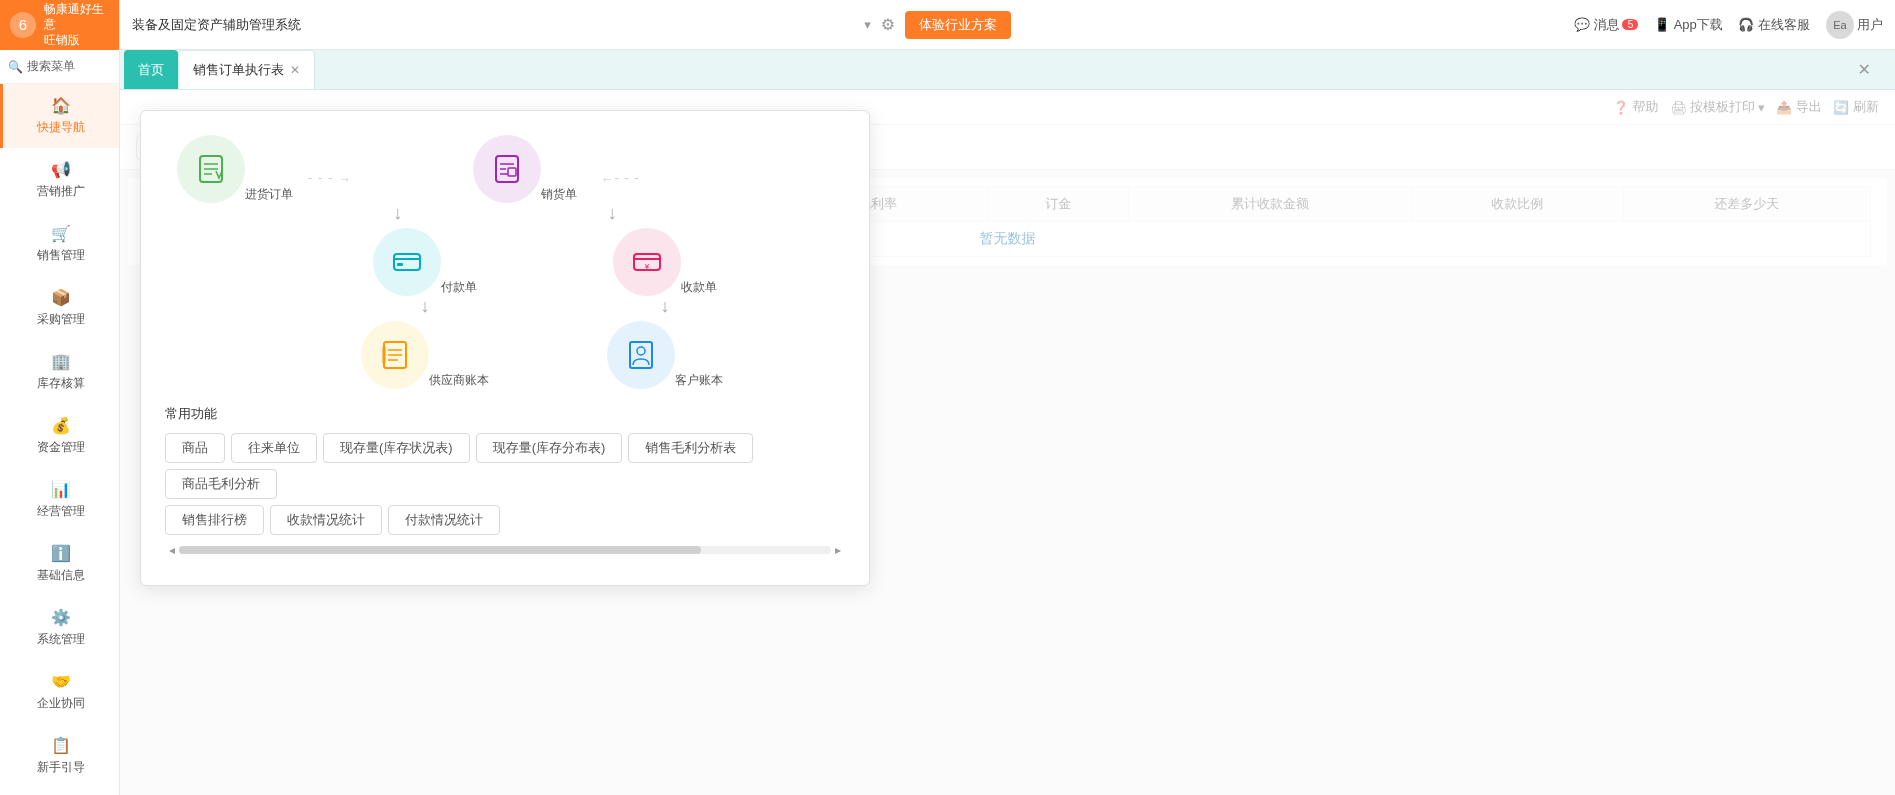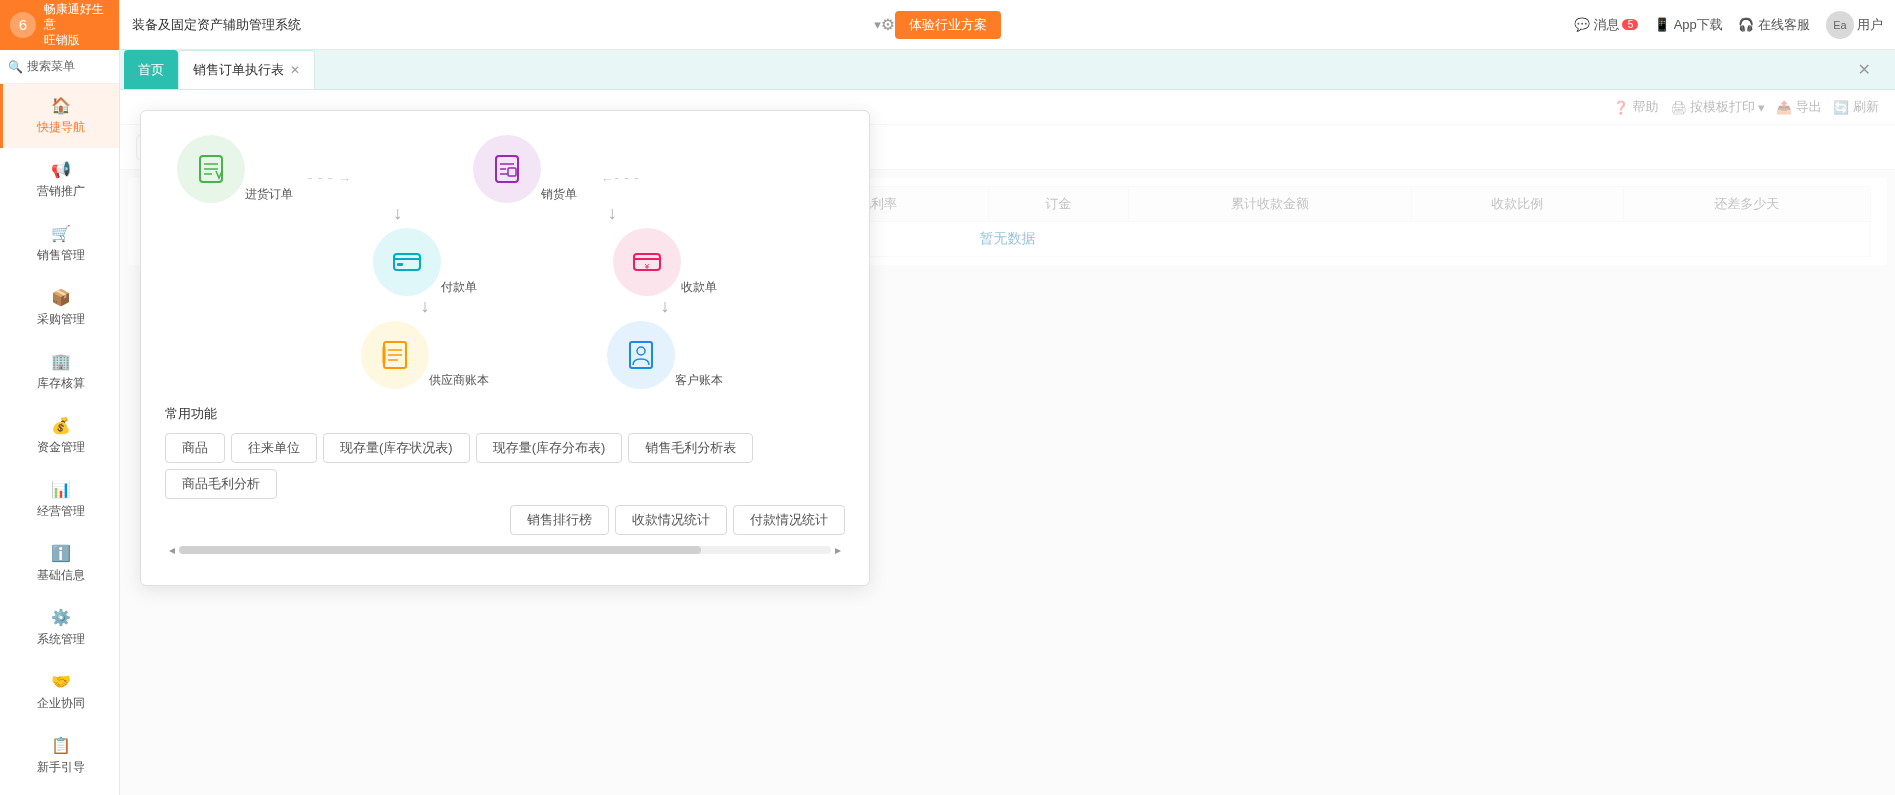--- a/index.html
+++ b/index.html
@@ -14,21 +14,21 @@
     .sidebar-logo-icon { width: 32px; height: 32px; }
     .sidebar-logo-text { color: #fff; font-size: 12px; line-height: 1.3; }
     .sidebar-search { padding: 8px; border-bottom: 1px solid #f0f0f0; display: flex; align-items: center; gap: 4px; cursor: pointer; color: #666; font-size: 12px; }
     .sidebar-nav { flex: 1; overflow-y: auto; }
     .sidebar-item { display: flex; flex-direction: column; align-items: center; padding: 12px 4px; cursor: pointer; color: #555; font-size: 12px; gap: 4px; border-left: 3px solid transparent; }
     .sidebar-item.active { background: #fff3eb; color: #ff7c27; border-left-color: #ff7c27; }
     .sidebar-item-icon { font-size: 16px; }
 
     
     .main-area { flex: 1; display: flex; flex-direction: column; overflow: hidden; }
-    .topbar { height: 50px; background: #fff; display: flex; align-items: center; padding: 0 12px; border-bottom: 1px solid #e8e8e8; }
+    .topbar { height: 50px; background: #fff; display: flex; align-items: center; padding: 0 12px; border-bottom: 1px solid #e8e8e8; gap: 10px; }
     .topbar-system { font-size: 13px; color: #333; margin-right: auto; }
     .topbar-btn { background: #ff7c27; color: #fff; border: none; padding: 5px 14px; border-radius: 4px; cursor: pointer; font-size: 13px; }
     .topbar-actions { display: flex; align-items: center; gap: 16px; color: #555; font-size: 13px; margin-left: auto; }
     .topbar-action-item { display: flex; align-items: center; gap: 3px; cursor: pointer; }
     .badge { background: #ff4d4f; color: #fff; border-radius: 10px; font-size: 10px; padding: 0 4px; min-width: 16px; text-align: center; }
     .user-avatar { width: 28px; height: 28px; background: #d9d9d9; border-radius: 50%; display: flex; align-items: center; justify-content: center; font-size: 11px; color: #666; }
 
     
     .tabbar { height: 40px; background: #e8f7f6; display: flex; align-items: center; padding: 0 12px 0 4px; border-bottom: 1px solid #d0ebe9; }
     .tab { padding: 0 14px; height: 100%; display: flex; align-items: center; cursor: pointer; font-size: 13px; gap: 6px; }
@@ -397,21 +397,21 @@
           <div class="common-functions">
             <h4>常用功能</h4>
             <div class="func-btns">
               <button class="func-btn">商品</button>
               <button class="func-btn">往来单位</button>
               <button class="func-btn">现存量(库存状况表)</button>
               <button class="func-btn">现存量(库存分布表)</button>
               <button class="func-btn">销售毛利分析表</button>
               <button class="func-btn">商品毛利分析</button>
             </div>
-            <div class="func-btns" style="margin-top:6px;justify-content:flex-end;">
+            <div class="func-btns" style="margin-top:6px;">
               <button class="func-btn">销售排行榜</button>
               <button class="func-btn">收款情况统计</button>
               <button class="func-btn">付款情况统计</button>
             </div>
           </div>
 
           <div class="scroll-bar-wrap">
             <span class="scroll-arrow">◂</span>
             <div class="scroll-bar-track">
               <div class="scroll-bar-thumb"></div>

